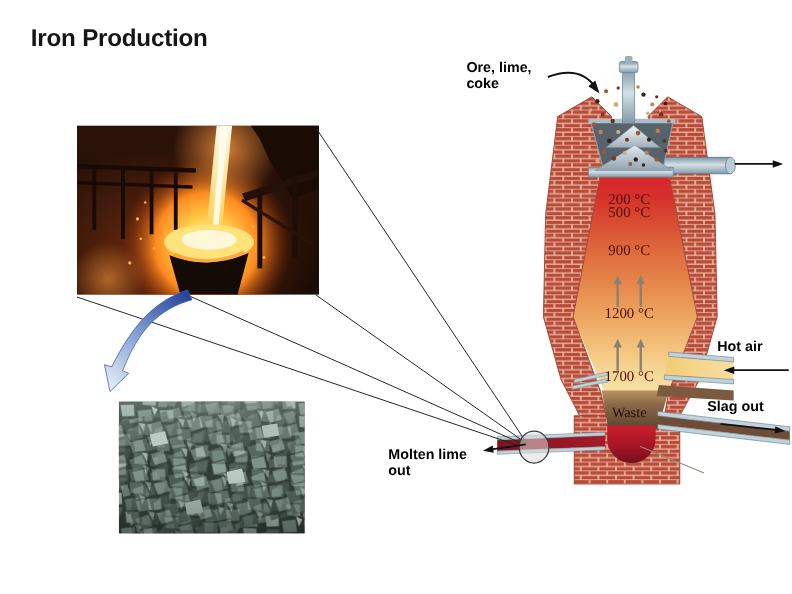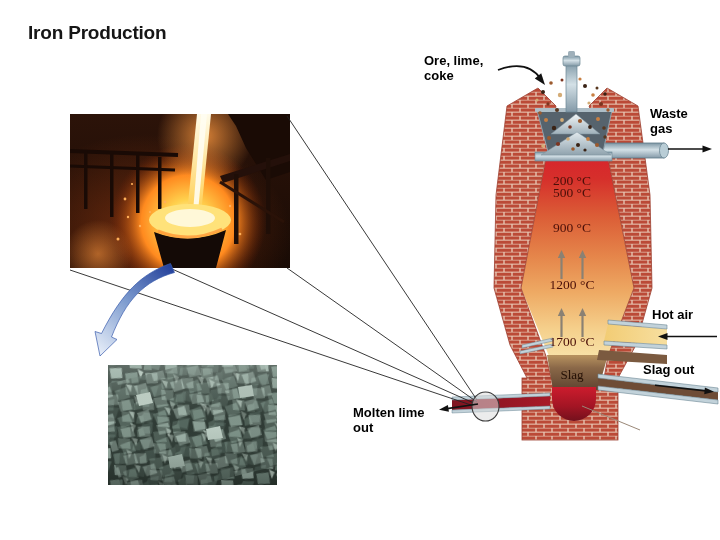--- a/index.html
+++ b/index.html
@@ -1,18 +1,18 @@
 <!DOCTYPE html>
 <html><head>
 <meta charset="utf-8">
 <style>
   html,body{margin:0;padding:0;background:#888;}
   .slide{position:relative;width:720px;height:540px;background:#ffffff;overflow:hidden;
          font-family:"Liberation Sans",sans-serif;}
-  .title{position:absolute;left:28px;top:22px;font-size:19px;font-weight:bold;color:#161616;
+  .title{position:absolute;left:28px;top:22px;font-size:22px;font-weight:bold;color:#161616;
          font-family:"Liberation Sans",sans-serif;letter-spacing:-0.2px;}
   .lbl{position:absolute;font-size:13px;line-height:15px;color:#000000;text-align:left;font-weight:bold;}
   .temp{position:absolute;width:70px;left:537px;text-align:center;
         font-family:"Liberation Serif",serif;font-size:13.5px;color:#4a0f08;}
   .slagLbl{position:absolute;left:537px;width:70px;top:367px;text-align:center;
         font-family:"Liberation Serif",serif;font-size:13px;color:#241005;}
   .photo{position:absolute;z-index:1;}
   svg.canvas{position:absolute;left:0;top:0;z-index:2;}
   .lblLayer{position:absolute;left:0;top:0;width:720px;height:540px;z-index:3;pointer-events:none;}
 </style>
@@ -303,31 +303,27 @@
     </g>
 
     <path d="M170.5,263.5 C141,274 122,293 101.5,333.5 L95,331.5 L100,356 L117,339.5 L111.5,337 C126,300 144,281 174.5,272.5 Z" fill="url(#blueArrowG)" stroke="#3a5cae" stroke-width="0.7"></path>
   </svg>
 
   <div class="lblLayer">
     <div class="lbl" style="left:424px;top:53px;width:92px;">
       <span>Ore, lime,</span><br>
       <span>coke</span>
     </div>
-    <div class="lbl" style="left:650px;top:106px;width:70px;">
-      <span>Waste</span><br>
-      <span>gas</span>
-    </div>
     <div class="lbl" style="left:652px;top:307px;width:70px;">Hot air</div>
     <div class="lbl" style="left:643px;top:362px;width:84px;">Slag out</div>
     <div class="lbl" style="left:353px;top:405px;width:90px;">
       <span>Molten lime</span><br>
       <span>out</span>
     </div>
     <div class="temp" style="top:173px;">200 °C</div>
     <div class="temp" style="top:185px;">500 °C</div>
     <div class="temp" style="top:220px;">900 °C</div>
     <div class="temp" style="top:277px;">1200 °C</div>
     <div class="temp" style="top:334px;">1700 °C</div>
-    <div class="slagLbl">Slag</div>
+    <div class="slagLbl">Waste</div>
   </div>
 
 </div>
 
 </body></html>

